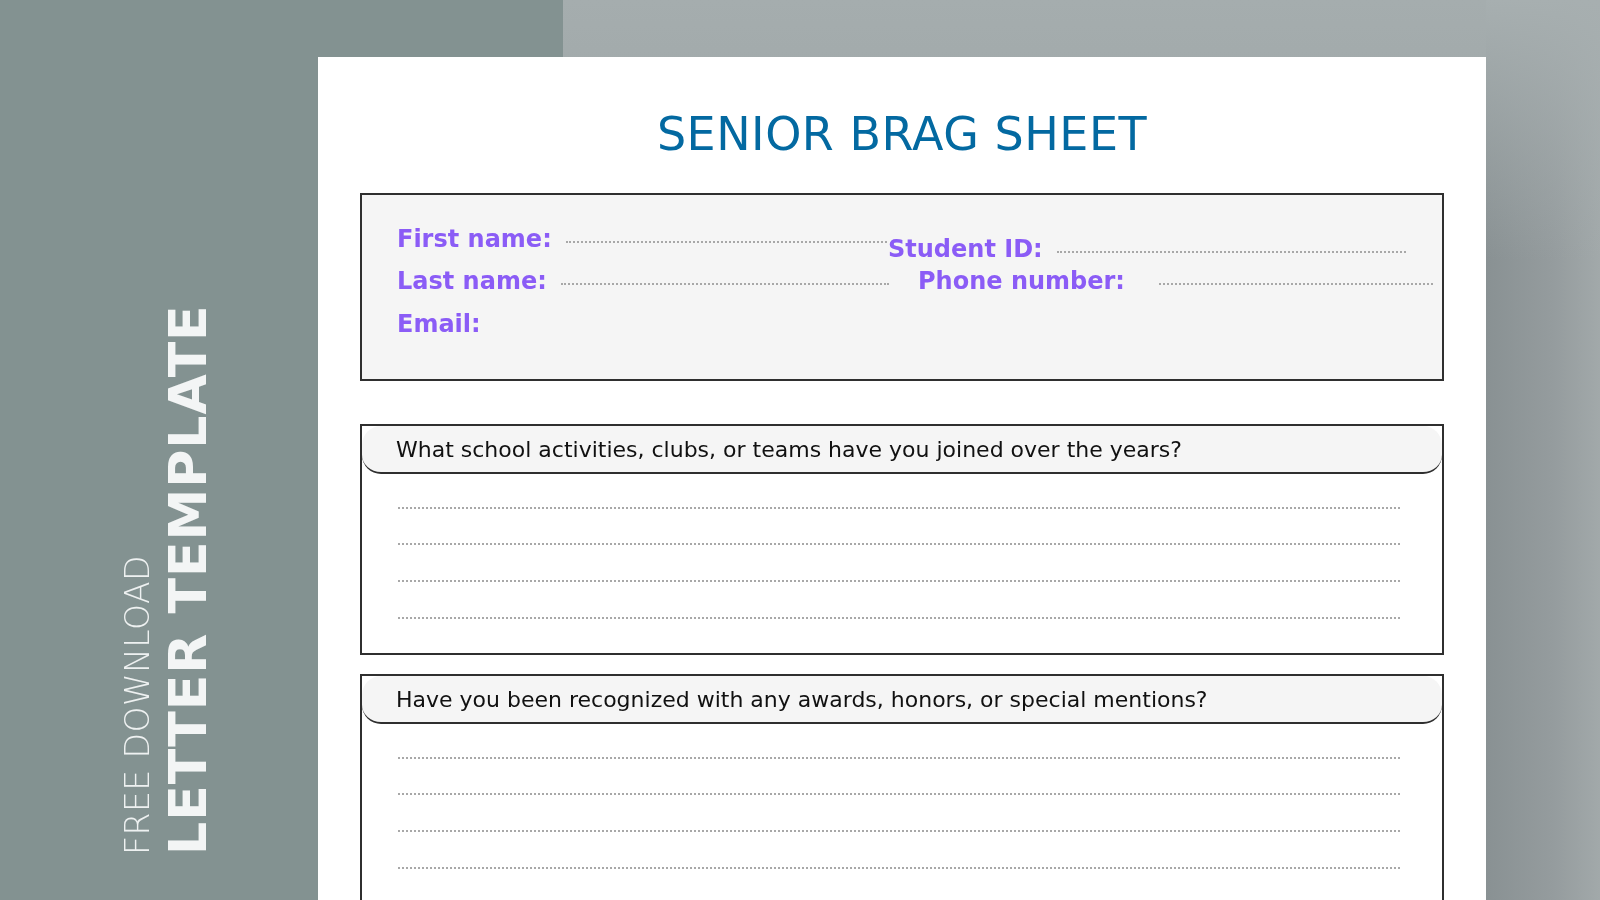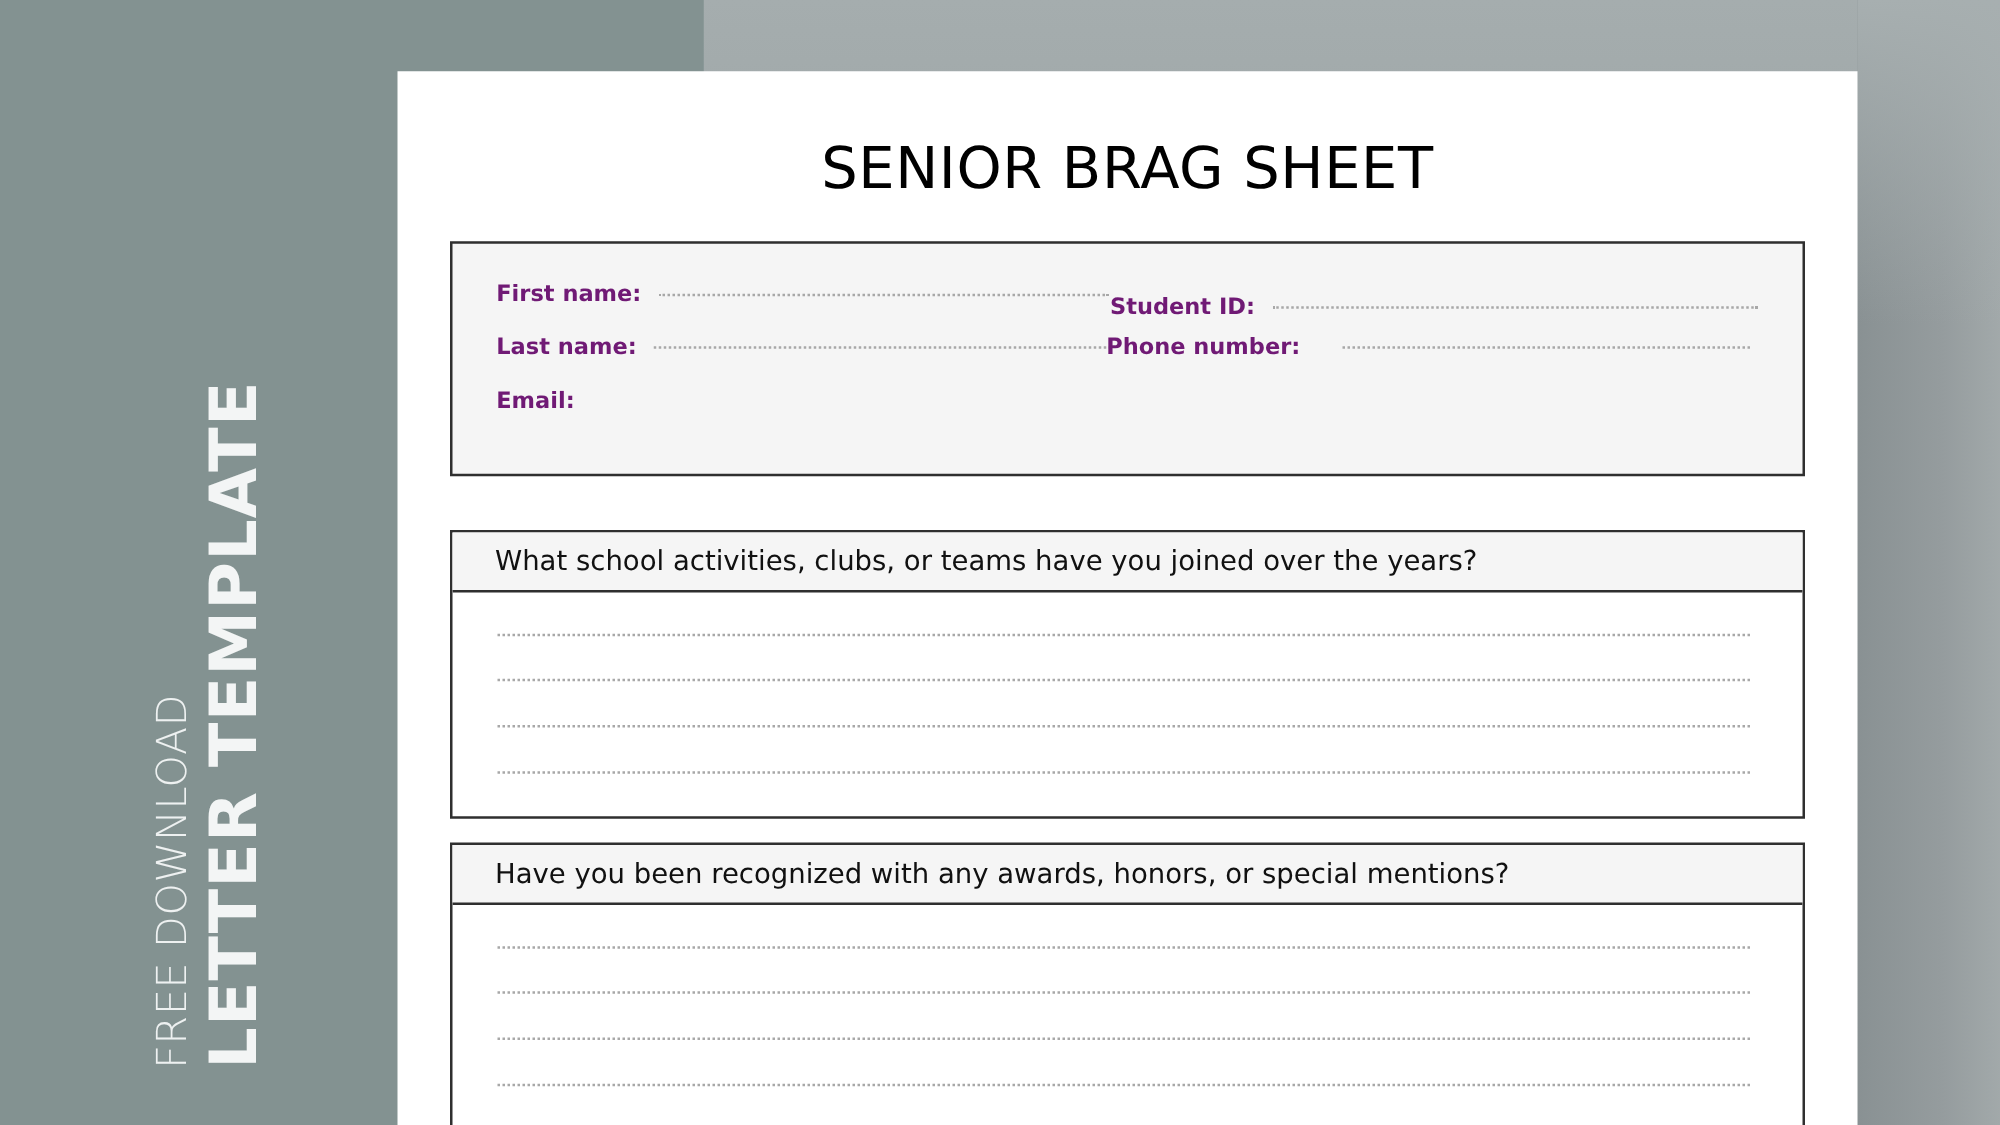--- a/index.html
+++ b/index.html
@@ -69,39 +69,39 @@
       background: #ffffff;
     }
     .doc-title {
       position: absolute;
       left: 0; top: 50px;
       width: 1168px;
       text-align: center;
       font-family: "DejaVu Sans", sans-serif;
       font-size: 46px;
       font-weight: 400;
-      color: #000000;
+      color: #0369a1;
       letter-spacing: 0.5px;
       margin: 0;
     }
     .info-box {
       position: absolute;
       left: 42px; top: 136px;
       width: 1080px; height: 184px;
       background: #f5f5f5;
       border: 2px solid #2f2f2f;
     }
     .field {
       position: absolute;
       display: flex;
       align-items: baseline;
       font-family: "DejaVu Sans", sans-serif;
-      font-size: 18px;
+      font-size: 24px;
       font-weight: 700;
-      color: #701a75;
+      color: #8b5cf6;
     }
     .field .label {
       white-space: nowrap;
       padding-right: 14px;
     }
     .field .fill {
       flex: 1;
       border-bottom: 2px dotted #a8a8a8;
       height: 0;
       transform: translateY(-4px);
@@ -116,20 +116,21 @@
     .question-head {
       height: 46px;
       background: #f5f5f5;
       border-bottom: 2px solid #2f2f2f;
       display: flex;
       align-items: center;
       padding-left: 34px;
       font-family: "DejaVu Sans", sans-serif;
       font-size: 22px;
       color: #111;
+      border-radius: 19px;
     }
     .answer-area {
       position: relative;
     }
     .answer-line {
       position: absolute;
       left: 36px;
       width: 1002px;
       height: 0;
       border-bottom: 2px dotted #a8a8a8;
@@ -158,21 +159,21 @@
         <span class="fill"></span>
       </div>
       <div class="field" style="left:526px; top:30px; width:518px;margin-top:10px;">
         <span class="label">Student ID:</span>
         <span class="fill"></span>
       </div>
       <div class="field" style="left:35px; top:72px; width:492px;">
         <span class="label">Last name:</span>
         <span class="fill"></span>
       </div>
-      <div class="field" style="left:523px; top:72px; width:515px;gap:20px;">
+      <div class="field" style="left:556px; top:72px; width:515px;gap:20px;">
         <span class="label">Phone number:</span>
         <span class="fill"></span>
       </div>
       <div class="field" style="left:35px; top:115px; width:1009px;flex-direction:column;">
         <span class="label">Email:</span>
         <span class="fill"></span>
       </div>
     </div>
 
     <div class="question-box" style="top:367px; height:227px;">

